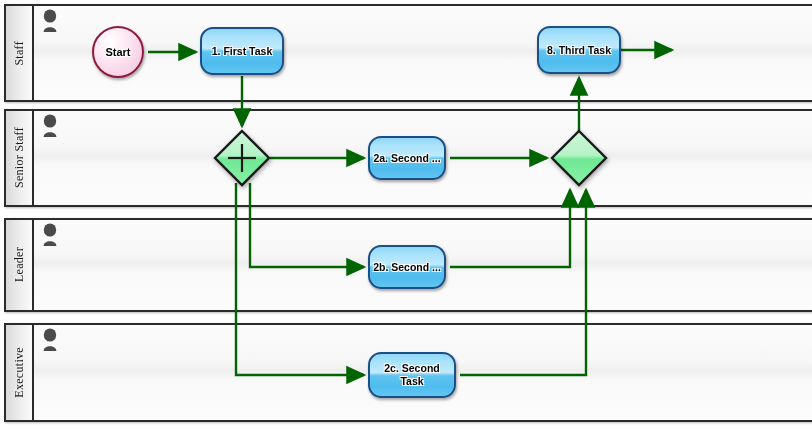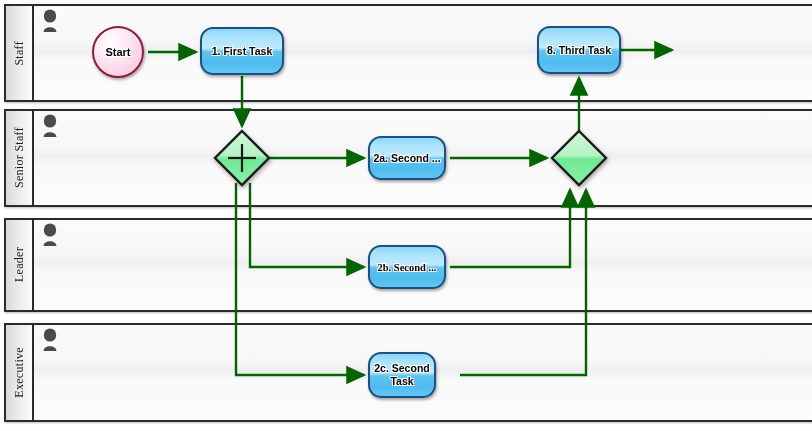--- a/index.html
+++ b/index.html
@@ -237,21 +237,21 @@
       <linearGradient id="gwg2" x1="0" y1="0" x2="0" y2="1">
         <stop offset="0%" stop-color="#cdf7d8"></stop>
         <stop offset="45%" stop-color="#b6f2c6"></stop>
         <stop offset="52%" stop-color="#6fe894"></stop>
         <stop offset="100%" stop-color="#8bf0a9"></stop>
       </linearGradient>
     </defs>
     <path d="M30,3 L57,30 L30,57 L3,30 Z" fill="url(#gwg2)" stroke="#1a1a1a" stroke-width="2.4"></path>
   </svg>
 
-  <div class="node task" style="left:368px;top:245px;width:78px;height:44px;font-family:Liberation Serif, serif;">
+  <div class="node task" style="left:368px;top:245px;width:78px;height:44px;">
     <span>2b. Second ...</span>
   </div>
 
-  <div class="node task" style="left:368px;top:352px;width:68px;height:46px;">
+  <div class="node task" style="left:368px;top:352px;width:88px;height:46px;">
     <span>2c. Second Task</span>
   </div>
 
 </div>
 
 </body></html>

